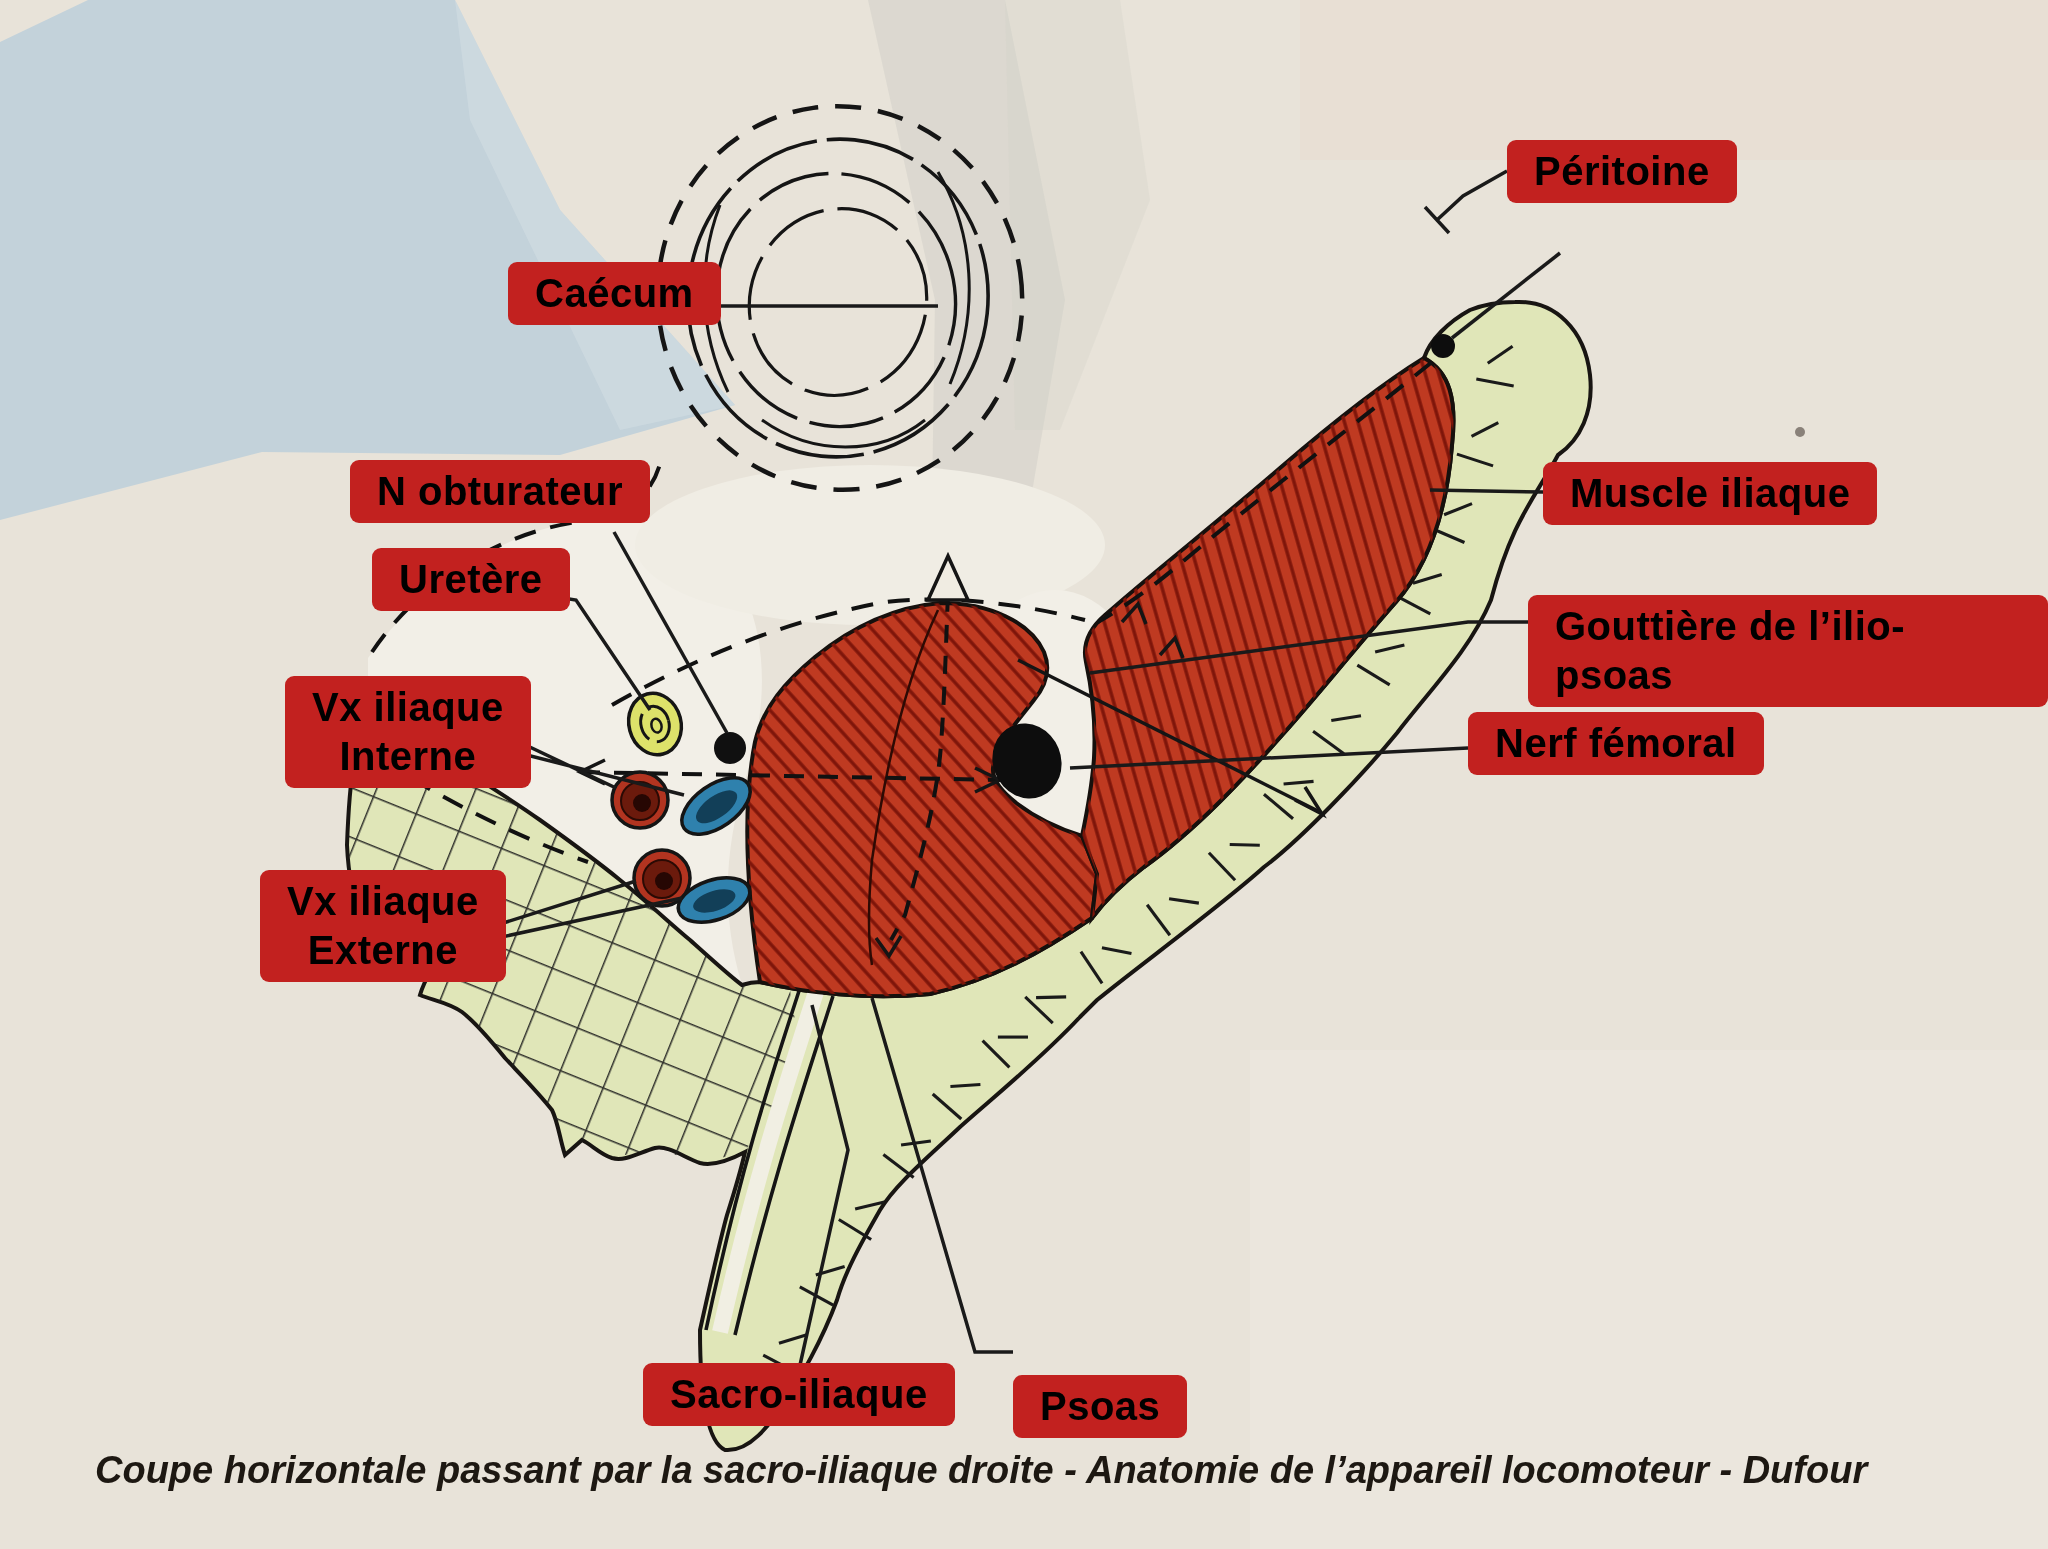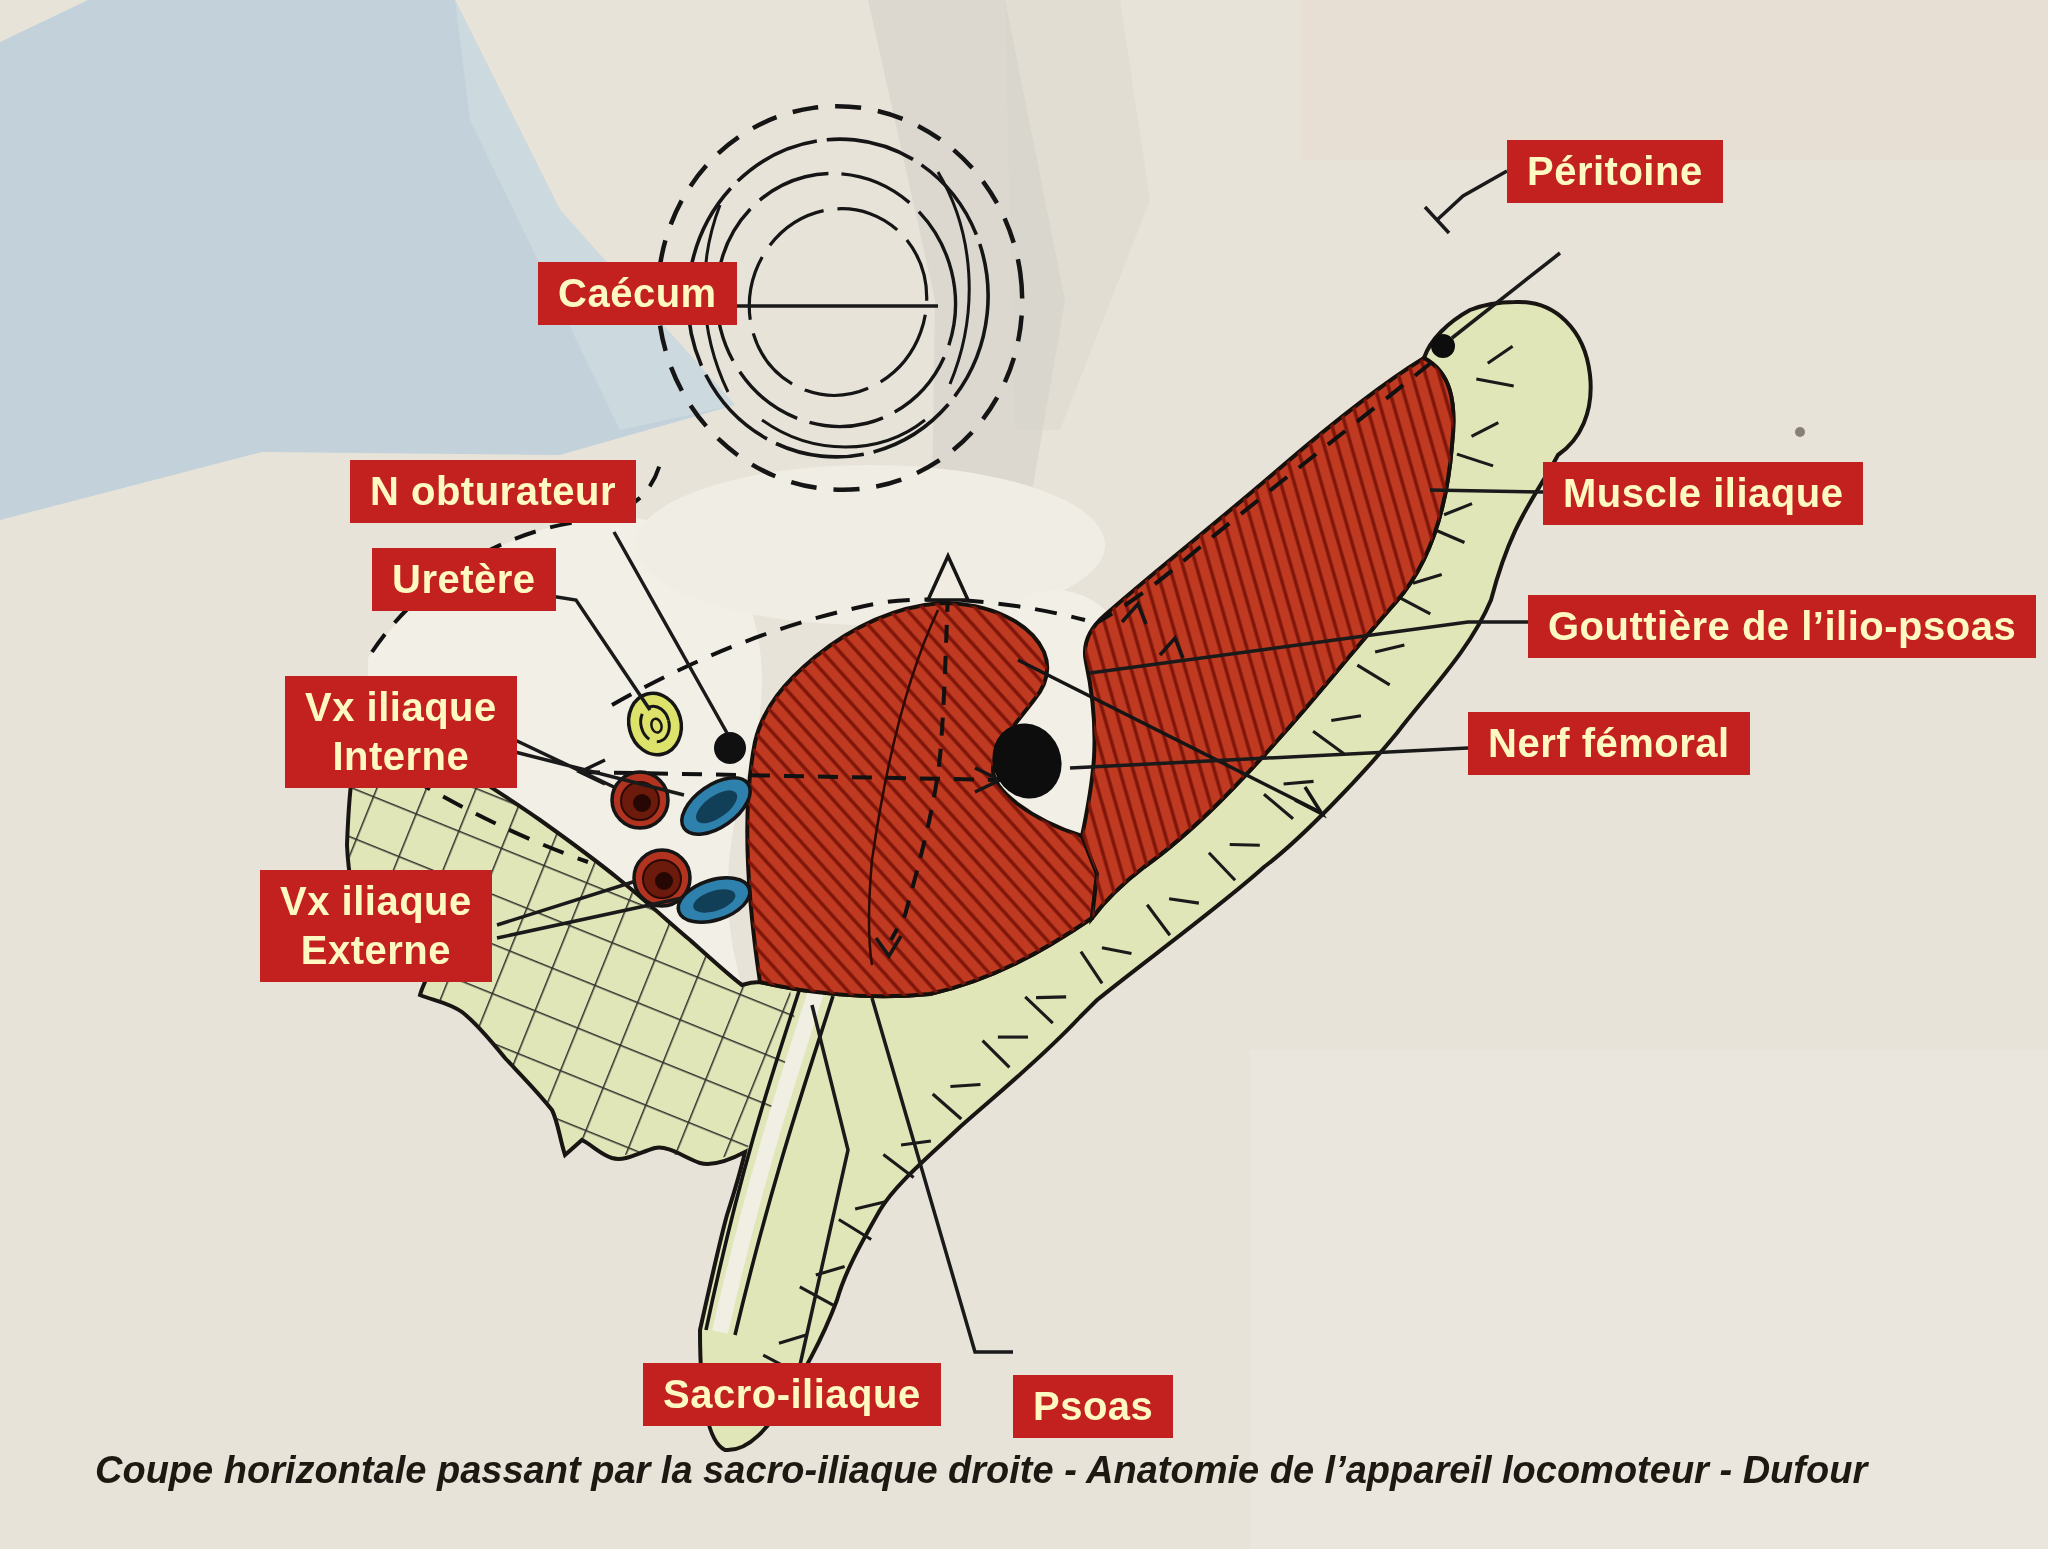--- a/index.html
+++ b/index.html
@@ -1,21 +1,21 @@
 <!DOCTYPE html>
 <html><head>
 <meta charset="utf-8">
 <style>
   html,body{margin:0;padding:0;background:#b9b2a6;}
   #page{position:relative;width:2048px;height:1549px;overflow:hidden;
         background:#e8e3d9;font-family:"Liberation Sans",sans-serif;}
   #art{position:absolute;left:0;top:0;}
   .label{position:absolute;font:700 40px/1.22 "Liberation Sans",sans-serif;
-         color:#fef9c3;background:#c2211f;padding:7px 20px;white-space:pre-line;
-         letter-spacing:0.5px;}
+         color:#000000;background:#c2211f;padding:7px 27px;white-space:pre-line;
+         letter-spacing:0.5px;border-radius:9px;}
   .label.center{text-align:center;}
   #caption{position:absolute;left:95px;top:1448px;
            font:700 italic 38px/1.2 "Liberation Sans",sans-serif;color:#1d1812;}
 </style>
 </head>
 <body>
 
 <div id="page">
 
 <svg id="art" width="2048" height="1549" viewBox="0 0 2048 1549">
@@ -203,21 +203,21 @@
     <path d="M 1468,748 L 1070,768"></path>
     <path d="M 614,532 L 727,733"></path>
     <path d="M 538,594 L 576,600 L 650,710"></path>
     <path d="M 515,740 L 616,788 M 515,752 L 684,795"></path>
     <path d="M 497,925 L 636,881 M 497,938 L 682,898"></path>
     <path d="M 1013,1352 L 975,1352 L 872,998"></path>
     <path d="M 800,1365 L 848,1150 L 812,1005"></path>
   </g>
 </svg>
 
-<div class="label" style="left: 538px; top: 262px; background: rgb(194, 33, 31);">Caécum</div>
+<div class="label" style="left: 508px; top: 262px; background: rgb(194, 33, 31);">Caécum</div>
 <div class="label" style="left: 1507px; top: 140px; background: rgb(194, 33, 31);">Péritoine</div>
 <div class="label" style="left: 1543px; top: 446px; background: rgb(194, 33, 31); margin-top: 16px;">Muscle iliaque</div>
 <div class="label" style="left: 1528px; top: 582px; background: rgb(194, 33, 31); margin-top: 13px;">Gouttière de l’ilio-psoas</div>
 <div class="label" style="left: 350px; top: 460px; background: rgb(194, 33, 31);">N obturateur</div>
 <div class="label" style="left: 1468px; top: 712px; background: rgb(194, 33, 31);">Nerf fémoral</div>
 <div class="label" style="left: 372px; top: 548px; background: rgb(194, 33, 31);">Uretère</div>
 <div class="label center" style="left: 285px; top: 676px; background: rgb(194, 33, 31);">Vx iliaque
 Interne</div>
 <div class="label center" style="left: 260px; top: 870px; background: rgb(194, 33, 31);">Vx iliaque
 Externe</div>

